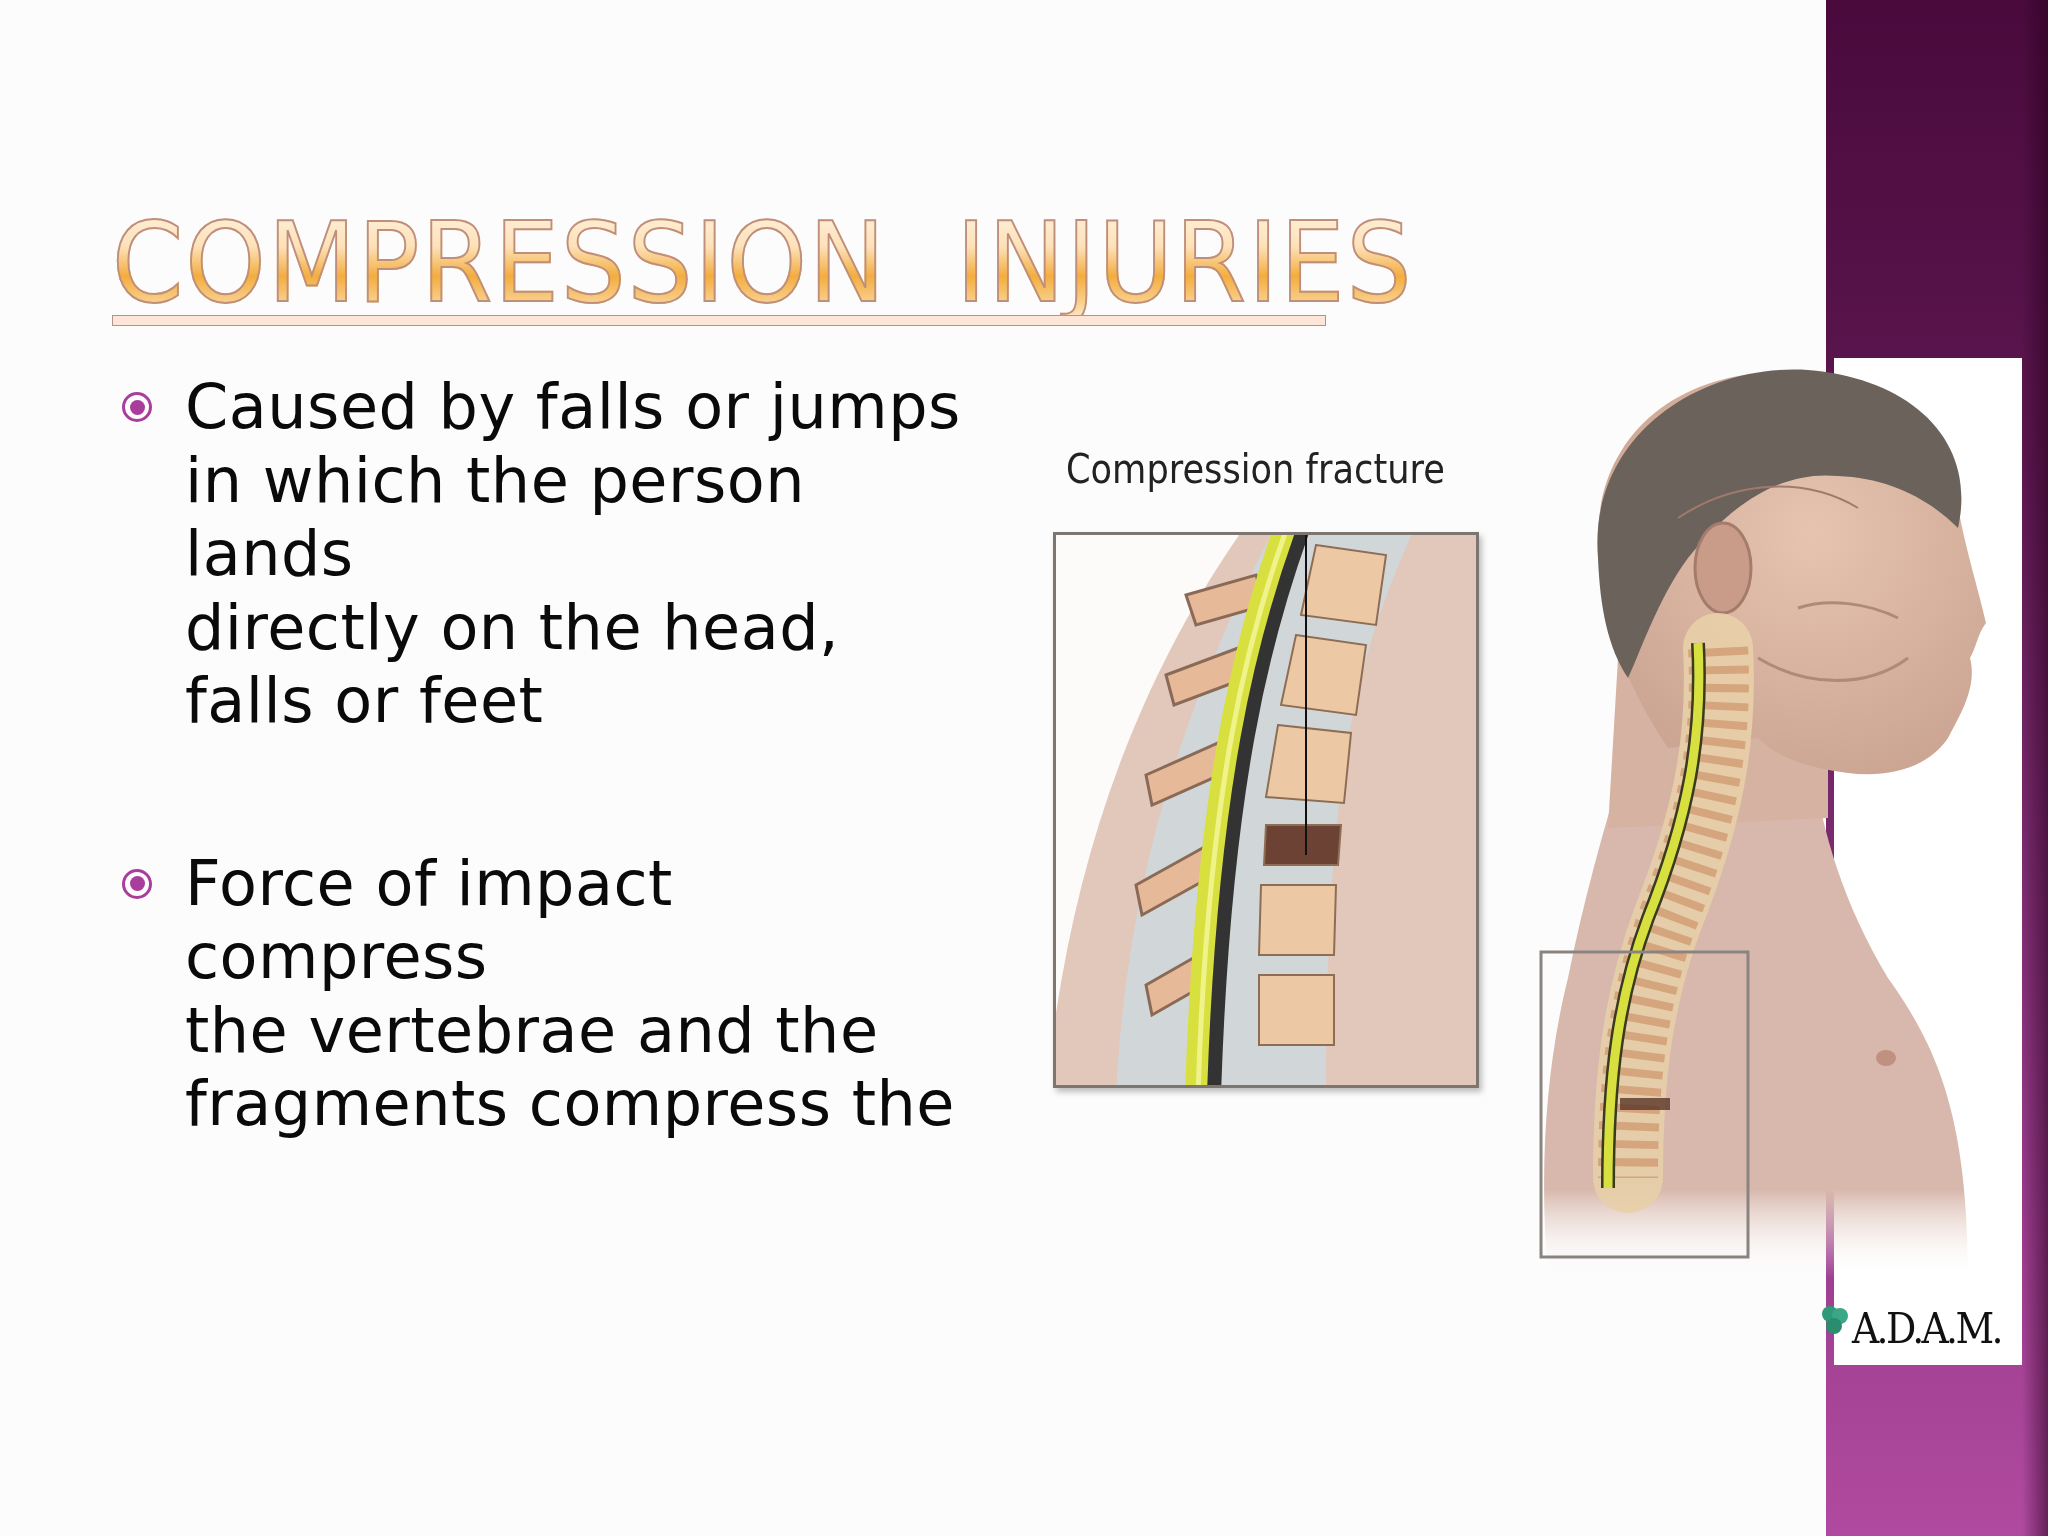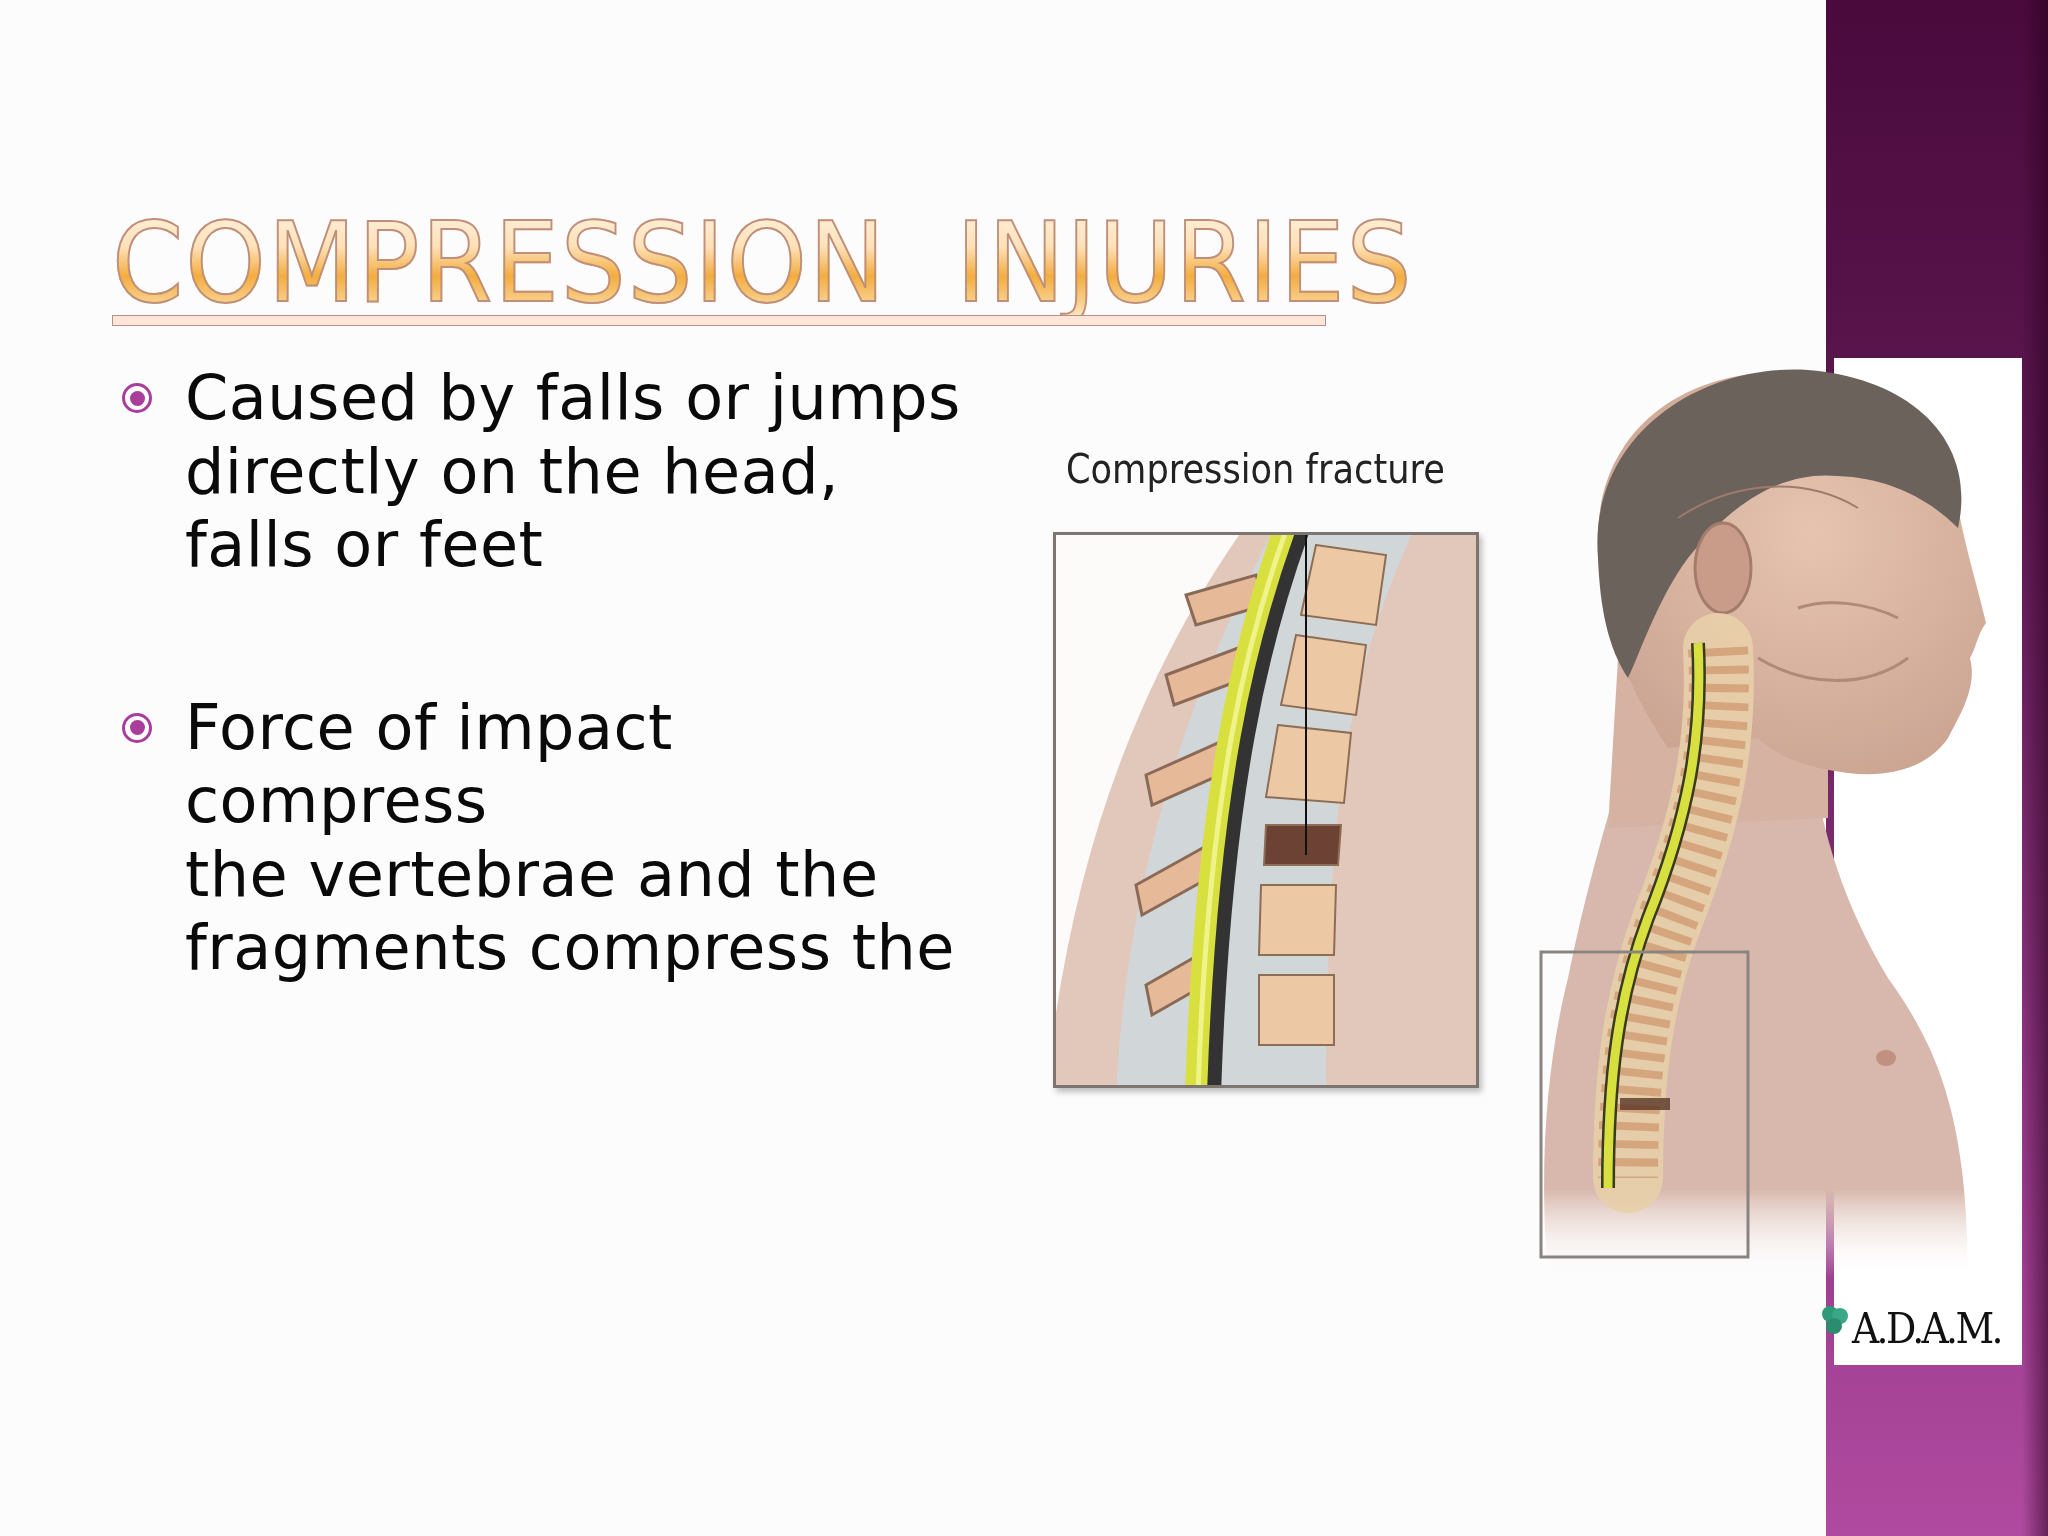--- a/index.html
+++ b/index.html
@@ -28,21 +28,21 @@
     -webkit-background-clip:text; background-clip:text;
     -webkit-text-fill-color:transparent;
     -webkit-text-stroke:2px #bf8f7c;
     white-space:pre;
   }
   .title-rule {
     position:absolute; left:112px; top:315px; width:1214px; height:11px;
     background:#fde6d8; border:1.5px solid #b88f8f; box-sizing:border-box;
   }
   
-  .bullets { position:absolute; left:122px; top:361px; width:860px; }
+  .bullets { position:absolute; left:122px; top:370px; width:860px; }
   .bullet {
     position:relative; padding-left:63px;
     font-size:62px; line-height:73.5px; color:#0a0a0a;
     letter-spacing:0.5px;
   }
   .bullet + .bullet { margin-top:109px; }
   .bullet-icon {
     position:absolute; left:0; top:22px; width:30px; height:30px;
     border:3.5px solid #a93d9c; border-radius:50%; box-sizing:border-box;
   }
@@ -83,20 +83,21 @@
 
 <div class="accent-bar"></div>
 
 <div class="title">COMPRESSION  INJURIES</div>
 <div class="title-rule"></div>
 
 <div class="bullets">
   <div class="bullet">
     <span class="bullet-icon"></span>
     <div>Caused by falls or jumps</div>
+    <div>in which the person lands</div>
     <div>directly on the head,</div>
     <div>falls or feet</div>
   </div>
   <div class="bullet">
     <span class="bullet-icon"></span>
     <div>Force of impact compress</div>
     <div>the vertebrae and the</div>
     <div>fragments compress the</div>
   </div>
 </div>

